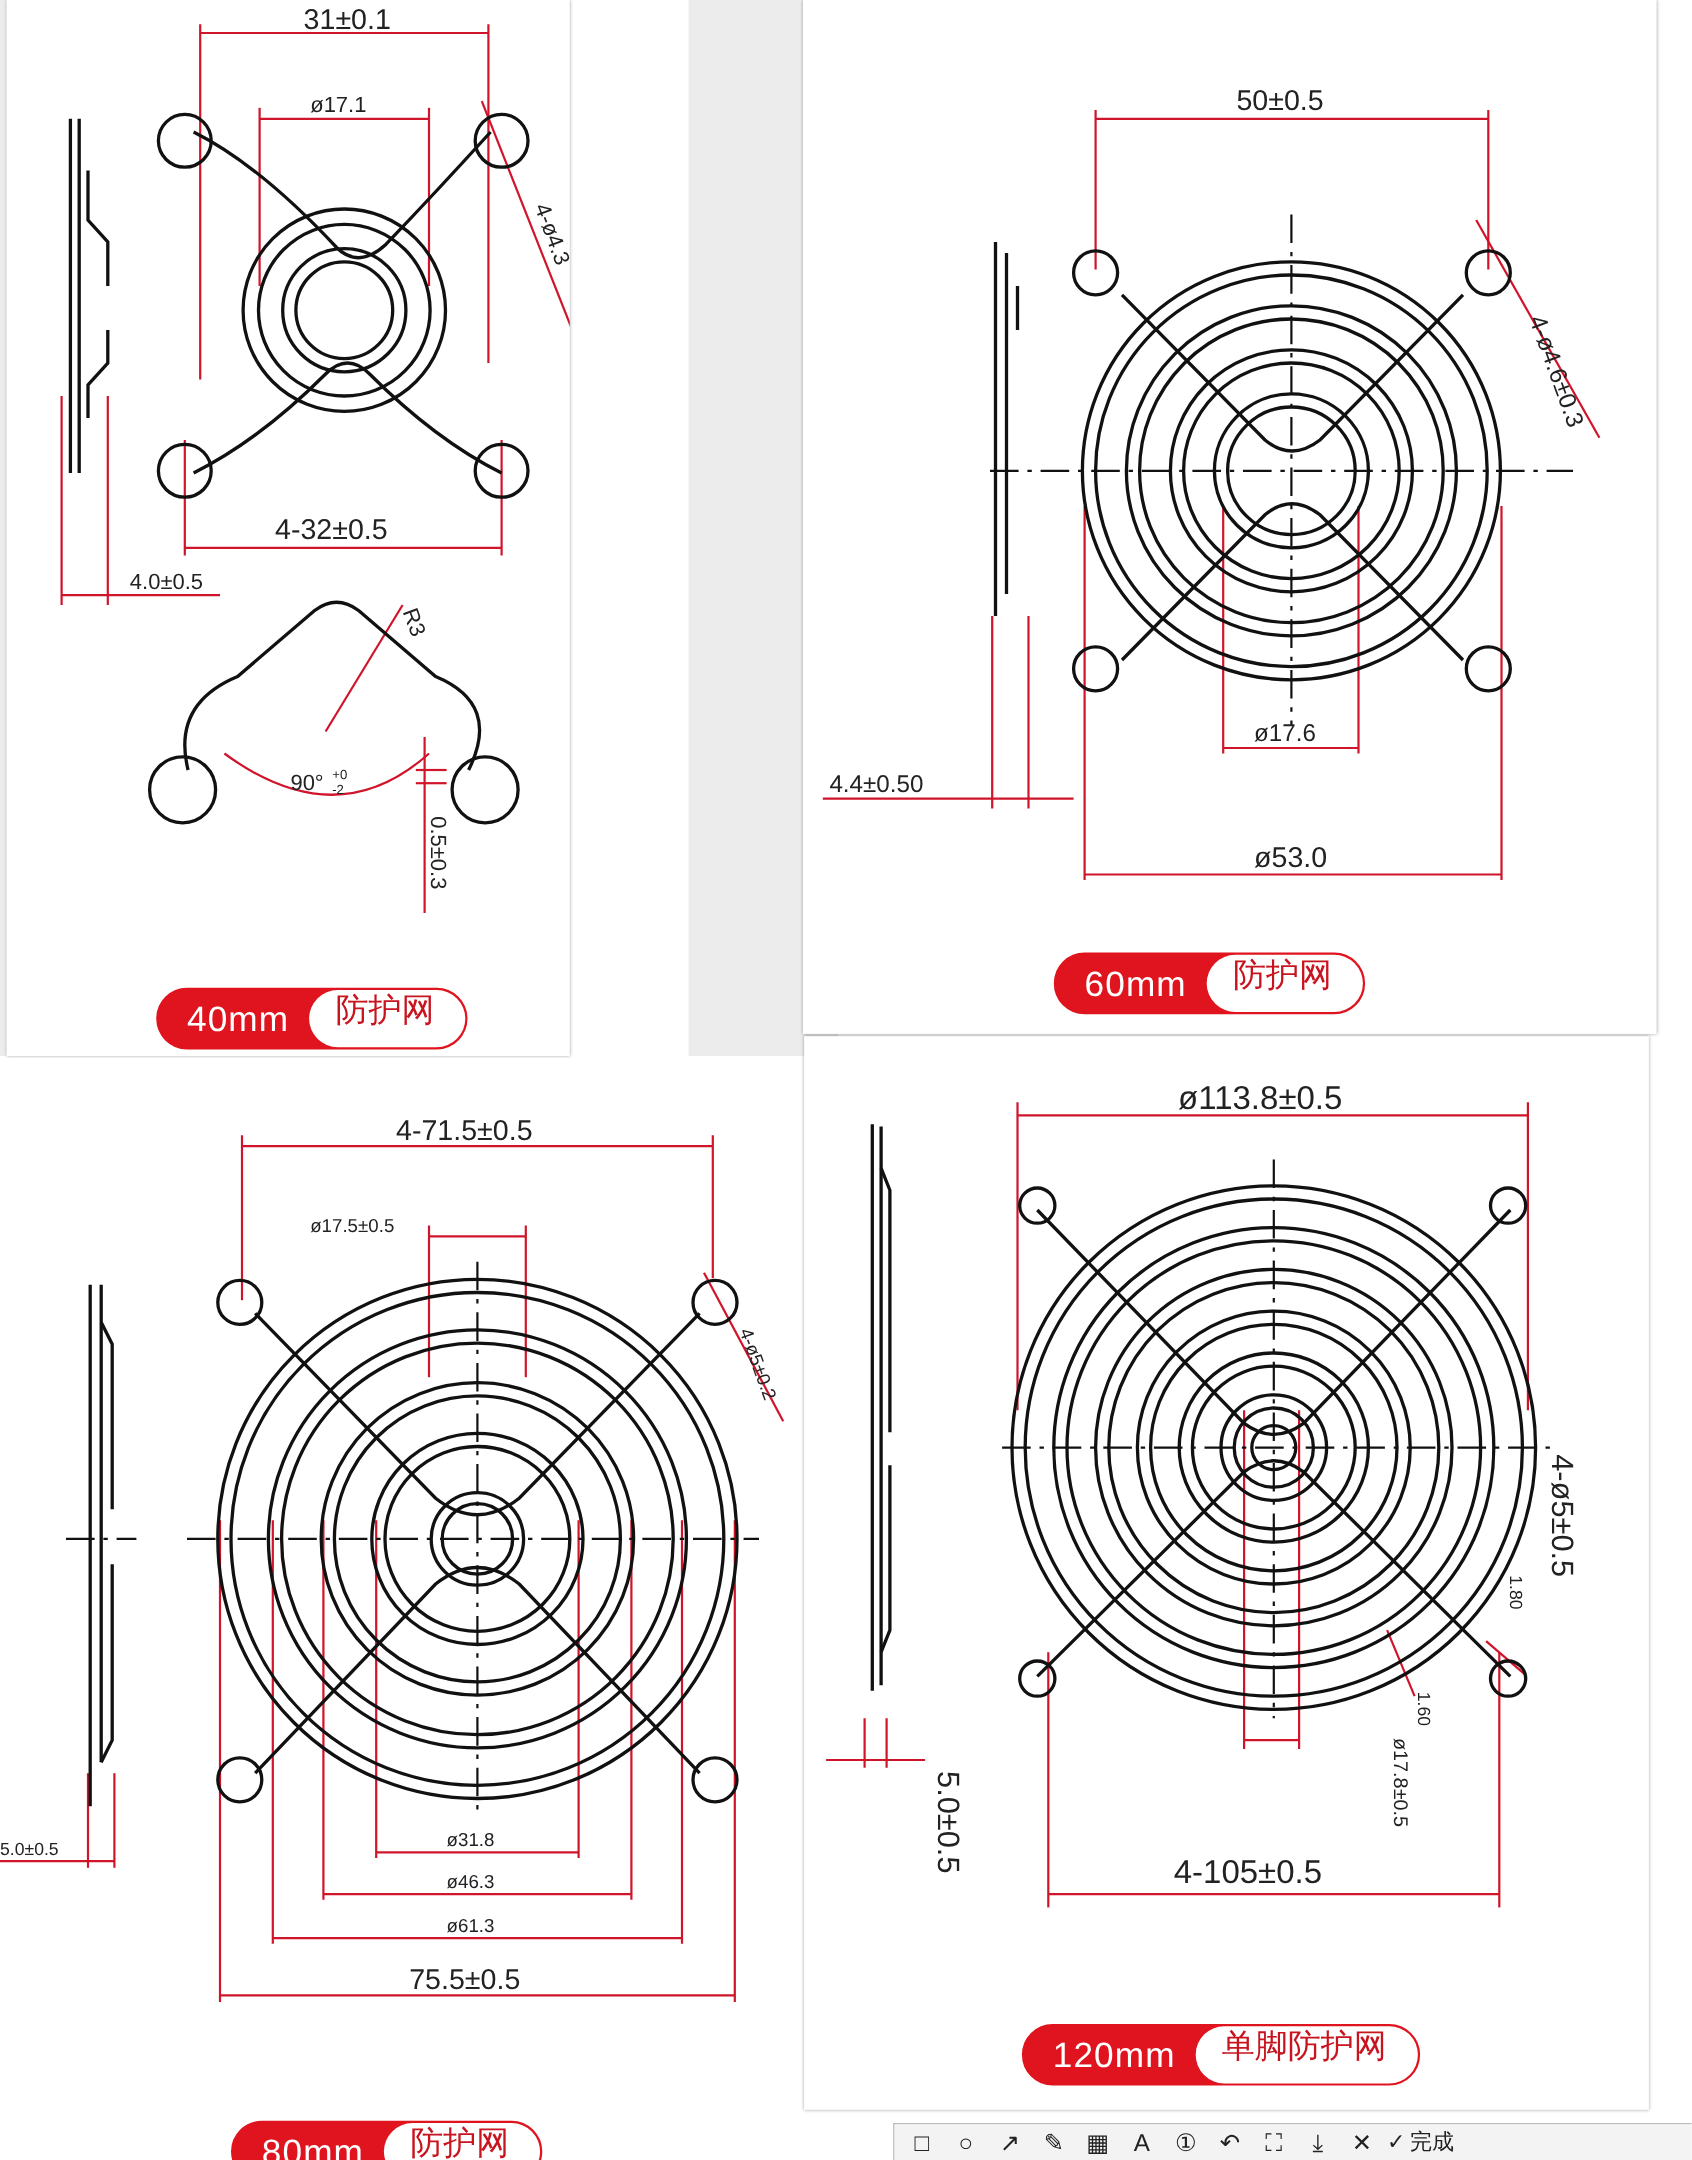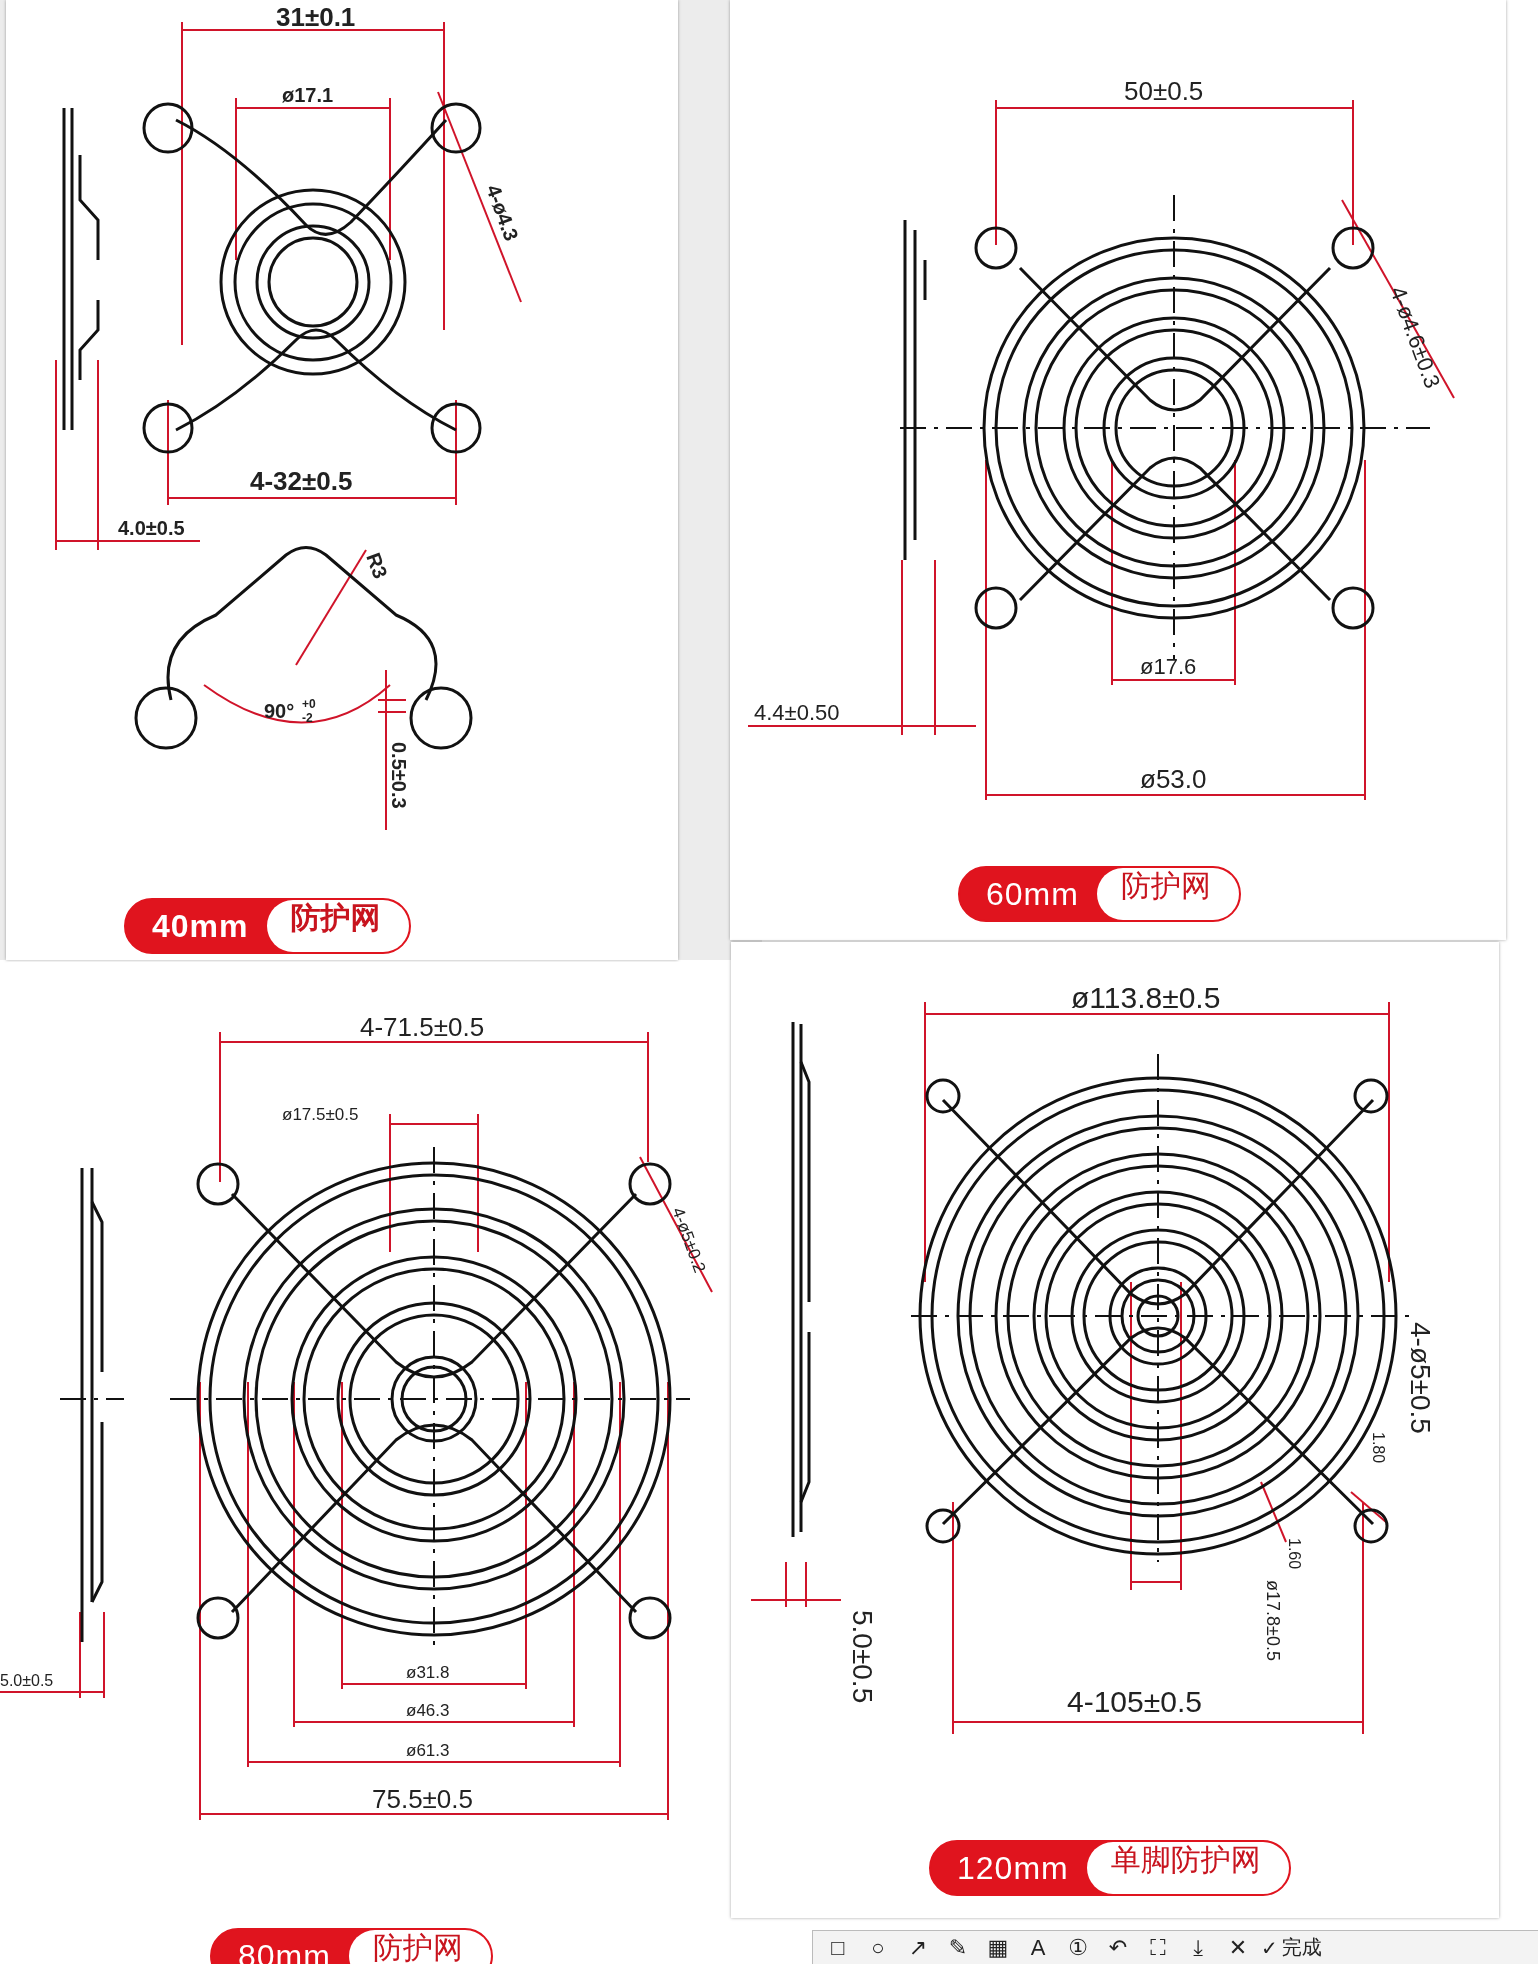--- a/index.html
+++ b/index.html
@@ -15,21 +15,21 @@
   .toolbar{position:absolute;left:812px;top:1930px;width:726px;height:34px;background:#f3f3f3;border-top:1px solid #bbb;border-left:1px solid #bbb;display:flex;align-items:center;gap:6px;padding-left:8px;box-sizing:border-box;}
   .tb{width:34px;height:30px;display:flex;align-items:center;justify-content:center;font-size:22px;color:#222;cursor:pointer;}
   .tb-done{font-size:20px;color:#222;display:flex;align-items:center;gap:4px;cursor:pointer;}
 </style>
 </head>
 <body>
 
 <div class="gray" style="left:0;top:0;width:6px;height:960px;"></div>
 <div class="gray" style="left:626px;top:0;width:136px;height:960px;"></div>
 
-<div class="panel sep-shadow" style="left:6px;top:0;width:672px;height:960px;font-weight:bold;">
+<div class="panel sep-shadow" style="left:6px;top:0;width:512px;height:960px;">
   <svg width="620" height="960">
     <g stroke="#d0142a" stroke-width="2" fill="none">
       <line x1="176" y1="22" x2="176" y2="345"></line>
         <line x1="438" y1="22" x2="438" y2="330"></line>
       <line x1="176" y1="30" x2="438" y2="30"></line>
       <line x1="230" y1="98" x2="230" y2="260"></line>
         <line x1="384" y1="98" x2="384" y2="260"></line>
       <line x1="230" y1="108" x2="384" y2="108"></line>
       <line x1="432" y1="92" x2="515" y2="302"></line>
       <line x1="162" y1="400" x2="162" y2="505"></line>
@@ -67,21 +67,21 @@
     <text class="dim" x="276" y="102" font-size="20">ø17.1</text>
     <text class="dim" font-size="20" transform="translate(480,188) rotate(70)">4-ø4.3</text>
     <text class="dim" x="244" y="490" font-size="26">4-32±0.5</text>
     <text class="dim" x="112" y="535" font-size="20">4.0±0.5</text>
     <text class="dim" font-size="20" transform="translate(360,556) rotate(70)">R3</text>
     <text class="dim" x="258" y="718" font-size="20">90°</text>
     <text class="dim" x="296" y="708" font-size="12">+0</text>
     <text class="dim" x="296" y="722" font-size="12">-2</text>
     <text class="dim" font-size="20" transform="translate(386,742) rotate(90)">0.5±0.3</text>
   </svg>
-  <div class="badge" style="left:118px;top:898px;">
+  <div class="badge" style="left:136px;top:898px;">
     <span class="size">40mm</span>
     <span class="kind">防护网</span>
   </div>
 </div>
 
 <div class="panel sep-shadow" style="left:730px;top:0;width:776px;height:940px;">
   <svg width="776" height="940">
     <g stroke="#d0142a" stroke-width="2" fill="none">
       <line x1="266" y1="100" x2="266" y2="245"></line>
         <line x1="623" y1="100" x2="623" y2="245"></line>

